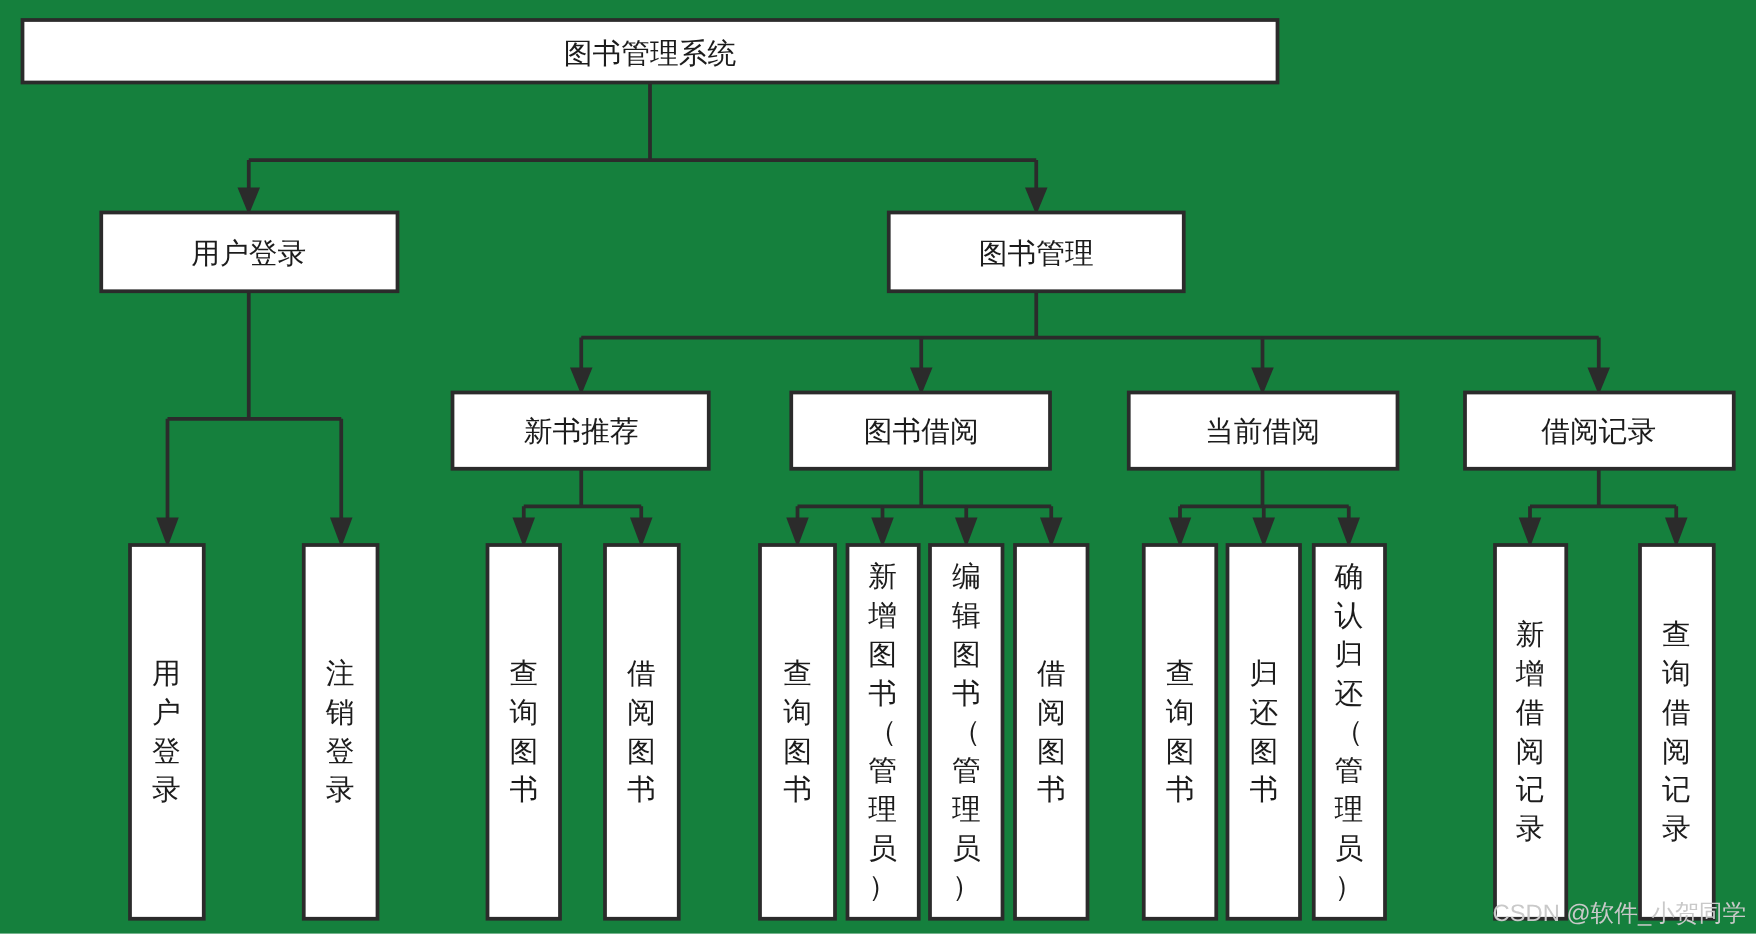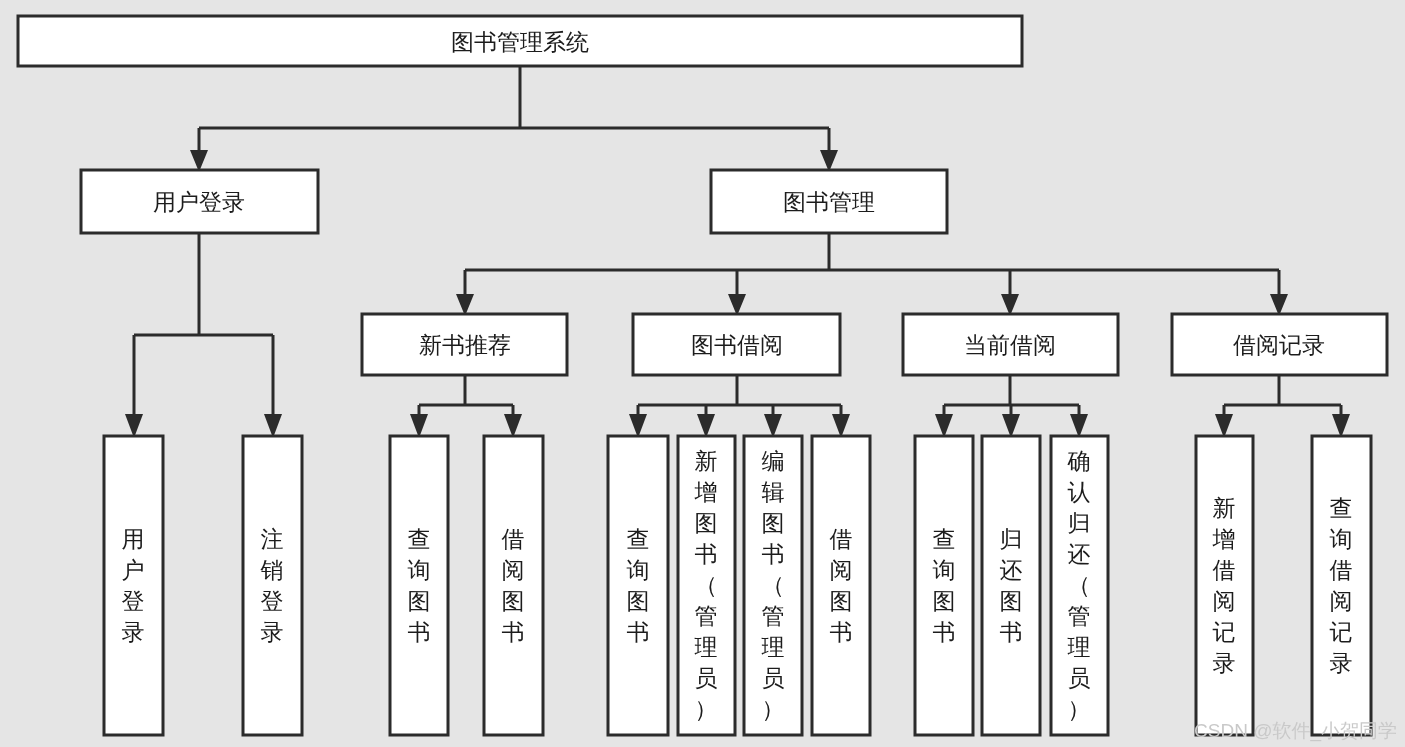--- a/index.html
+++ b/index.html
@@ -8,21 +8,21 @@
     padding: 0;
     background: #ffffff;
   }
   body {
     font-family: "Liberation Sans", "DejaVu Sans", sans-serif;
   }
   #diagram-root {
     position: relative;
     width: 1405px;
     height: 747px;
-    background: #e5e5e5;
+    background: #15803d;
     overflow: hidden;
   }
   svg.diagram-canvas {
     position: absolute;
     left: 0;
     top: 0;
     width: 1405px;
     height: 747px;
   }
   .node-box {

